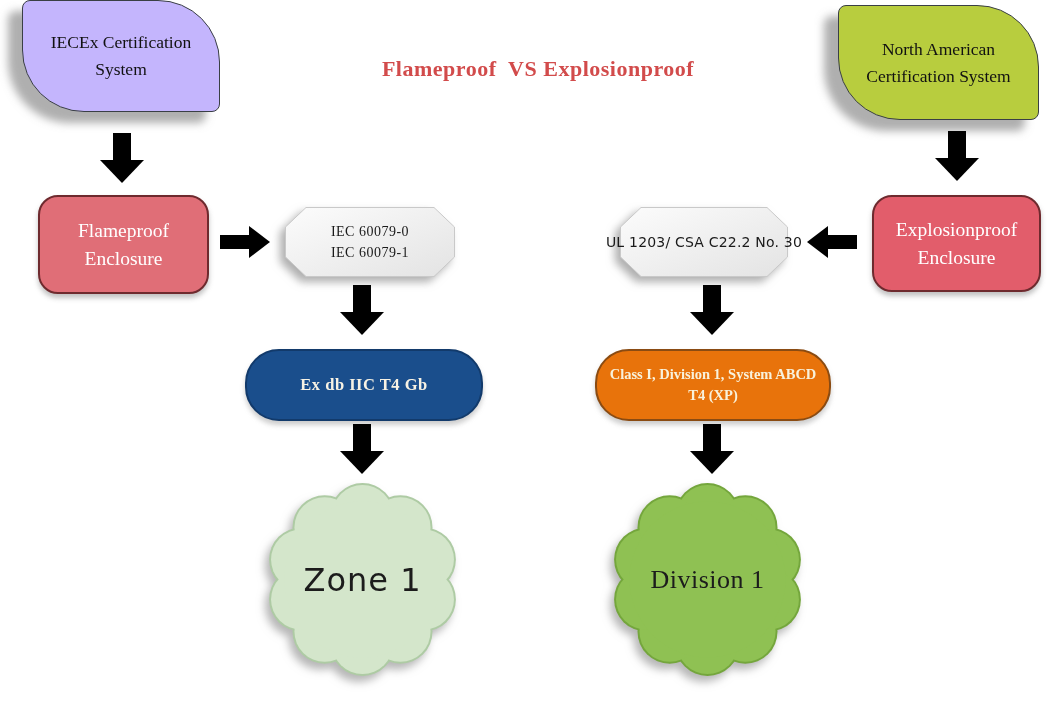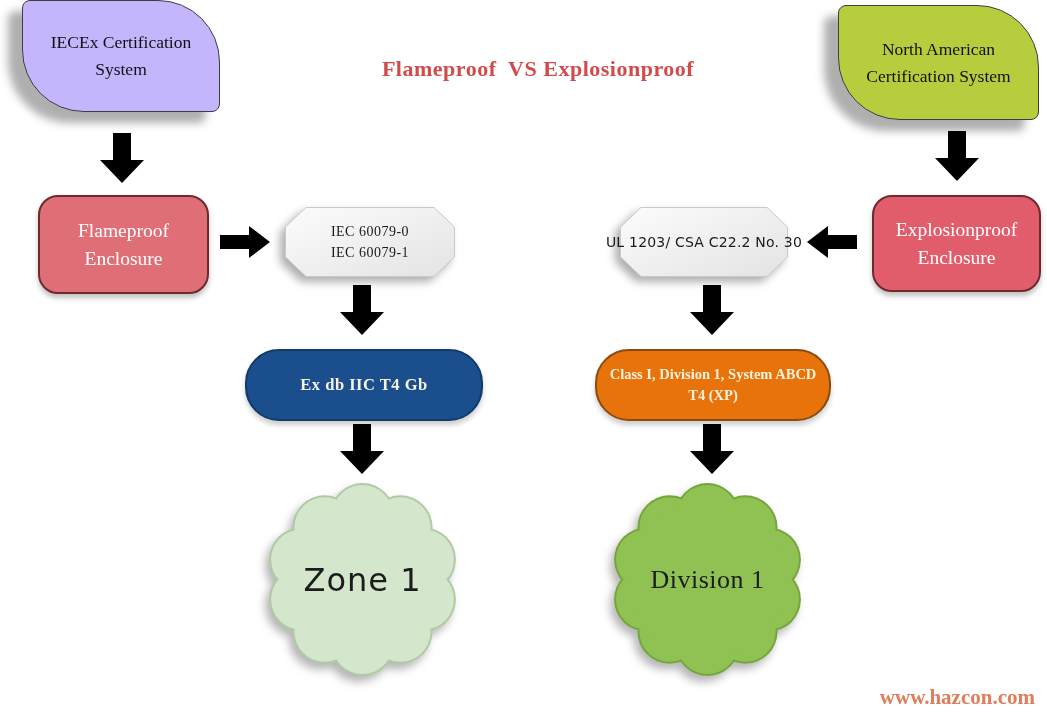--- a/index.html
+++ b/index.html
@@ -276,15 +276,14 @@
   </div>
   <div class="arr-down arr-7">
     <div class="stem"></div>
     <div class="head"></div>
   </div>
   <div class="arr-down arr-8">
     <div class="stem"></div>
     <div class="head"></div>
   </div>
 
-  <div class="website">www.hazcon.com</div>
 
 </div>
 
 </body></html>

